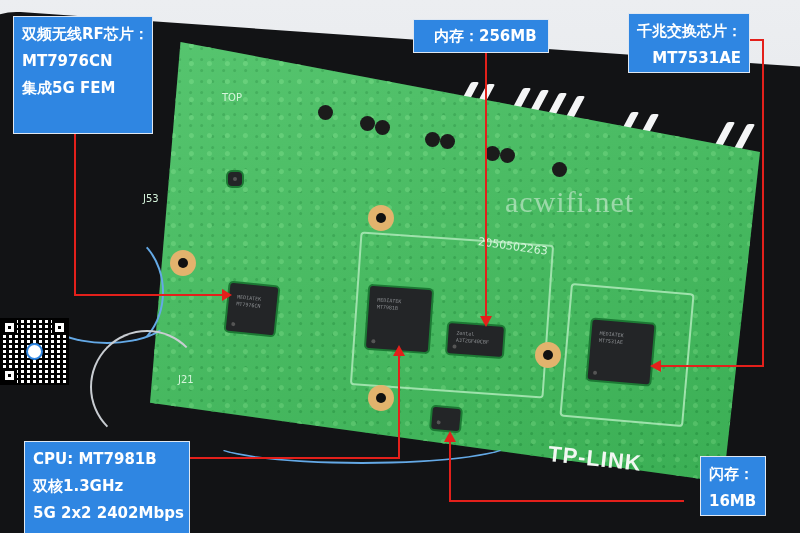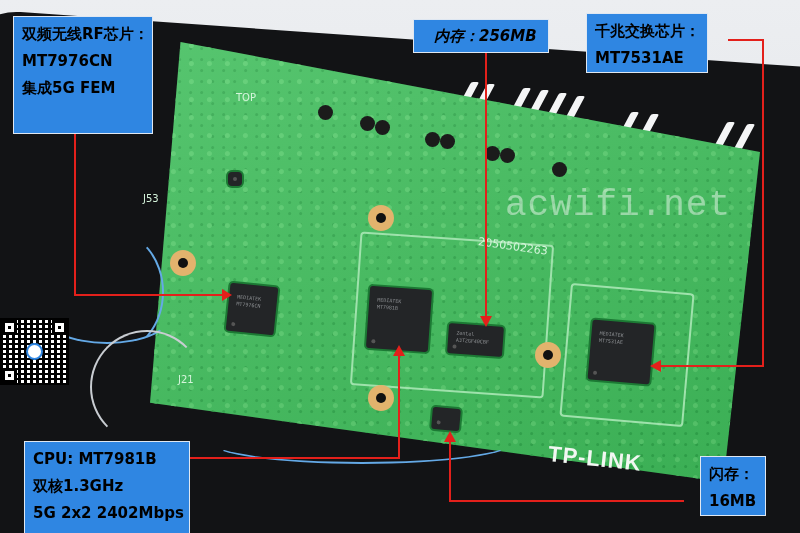--- a/index.html
+++ b/index.html
@@ -25,25 +25,25 @@
   .chip { position:absolute; background:#232527; border-radius:3px; box-shadow:0 0 0 2px #1c7a34; }
   .chip::after { content:""; position:absolute; left:5px; bottom:5px; width:4px; height:4px; border-radius:50%; background:#555; }
   .chip-text { position:absolute; left:8px; top:10px; font-size:5px; color:#8a8d90; line-height:7px;
                font-family:"DejaVu Sans Mono",monospace; }
   .hole { position:absolute; width:26px; height:26px; border-radius:50%; background:#e2b36d; }
   .hole::after { content:""; position:absolute; left:8px; top:8px; width:10px; height:10px; border-radius:50%; background:#111; }
   .standoff { position:absolute; width:15px; height:15px; border-radius:50%; background:#1b1b1b; }
   .silk { position:absolute; color:#d6f5dc; font-size:10px; }
   .tplink { position:absolute; left:548px; top:446px; font-size:22px; font-weight:bold; color:#f2f7f2;
             letter-spacing:1px; transform:rotate(6deg); font-family:"Liberation Sans",sans-serif; }
-  .watermark { position:absolute; left:505px; top:185px; font-size:36px; color:rgba(255,255,255,0.45);
-               font-family:Liberation Mono, monospace; letter-spacing:1px; }
+  .watermark { position:absolute; left:505px; top:185px; font-size:30px; color:rgba(255,255,255,0.45);
+               font-family:Liberation Serif, serif; letter-spacing:1px; }
   .wire { position:absolute; border:2px solid #64a9e6; border-radius:50%; }
   .wire.grey { border-color:#c9cdd2; }
-  .label { position:absolute; background:#2f86e2; color:#000000; font-weight:bold; font-size:15px;
+  .label { position:absolute; background:#2f86e2; color:#ffffff; font-weight:bold; font-size:15px;
            line-height:27px; padding:4px 8px; box-sizing:border-box; border:1px solid #dfe7f1; }
   .label div { white-space:nowrap; }
   .rline { position:absolute; background:#e3201b; }
   .arrow { position:absolute; width:0; height:0; }
   .qr { position:absolute; left:0; top:318px; width:69px; height:67px; background:#fff;
         background-image:
           linear-gradient(90deg, #000 50%, transparent 50%),
           linear-gradient(#000 50%, transparent 50%);
         background-size:6px 6px, 5px 5px; }
   .qr-corner { position:absolute; width:15px; height:15px; border:3px solid #000; background:#fff; box-sizing:border-box; }
@@ -104,21 +104,21 @@
     <span class="chip-text" style="top: 6px; white-space: pre;">Zentel
 A3T2GF40CBF</span>
   </div>
   <div class="chip" style="left:590px;top:322px;width:62px;height:60px;transform:rotate(5deg);">
     <span class="chip-text" style="white-space: pre;">MEDIATEK
 MT7531AE</span>
   </div>
   <div class="chip" style="left:432px;top:408px;width:28px;height:22px;transform:rotate(5deg);"></div>
   <div class="chip" style="left:228px;top:172px;width:14px;height:14px;border-radius:4px;"></div>
 
-  <span class="silk" style="left:236px;top:92px;">TOP</span>
+  <span class="silk" style="left:222px;top:92px;">TOP</span>
   <span class="silk" style="left:143px;top:193px;">J53</span>
   <span class="silk" style="left:178px;top:374px;">J21</span>
   <span class="silk" style="left:478px;top:240px;font-size:11px;transform:rotate(8deg);">2050502263</span>
 
   <span class="tplink">TP-LINK</span>
   <span class="watermark">acwifi.net</span>
 
   <div class="wire" style="left:60px;top:230px;width:100px;height:120px;border-color:transparent #64a9e6 transparent transparent;"></div>
   <div class="wire" style="left:40px;top:280px;width:130px;height:60px;border-color:transparent transparent #64a9e6 transparent;"></div>
   <div class="wire grey" style="left:90px;top:330px;width:110px;height:110px;border-color:#c9cdd2 transparent transparent #c9cdd2;"></div>
@@ -151,24 +151,24 @@
   <div class="rline" style="left:449px;top:440px;width:2px;height:62px;"></div>
   <div class="arrow" style="left:444px;top:431px;border-bottom:11px solid #e3201b;border-left:6px solid transparent;border-right:6px solid transparent;"></div>
 
   <div class="label" style="left:13px;top:16px;width:140px;height:118px;">
     <div>双频无线RF芯片：</div>
     <div>MT7976CN</div>
     <div>集成5G FEM</div>
   </div>
 
   <div class="label" style="left:413px;top:19px;width:136px;height:34px;line-height:24px;">
-    <div style="padding-left:12px;font-style:italic;">内存：256MB</div>
+    <div style="padding-left:12px;">内存：256MB</div>
   </div>
 
-  <div class="label" style="left:586px;top:13px;width:122px;height:60px;">
+  <div class="label" style="left:628px;top:13px;width:122px;height:60px;text-align:right;">
     <div>千兆交换芯片：</div>
     <div>MT7531AE</div>
   </div>
 
   <div class="label" style="left:24px;top:402px;width:166px;height:118px;margin-top:39px;">
     <div>CPU: MT7981B</div>
     <div>双核1.3GHz</div>
     <div>5G  2x2 2402Mbps</div>
   </div>
 

